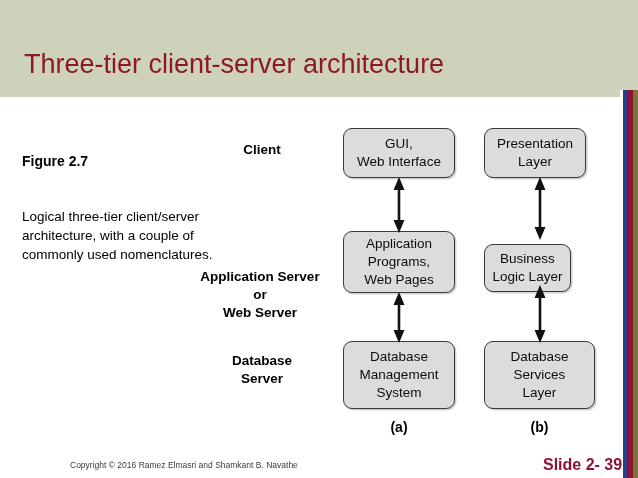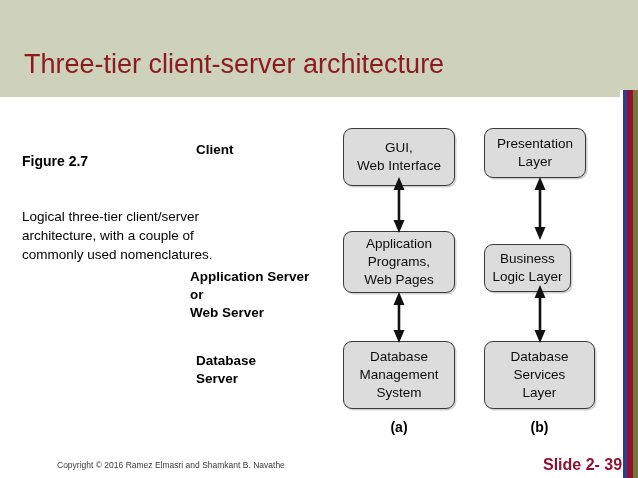--- a/index.html
+++ b/index.html
@@ -73,20 +73,21 @@
   }
   #figure-caption .fig-text {
     display: block;
     font-weight: normal;
     margin-top: 36px;
   }
 
   
   .tier-label {
     position: absolute;
+    text-align: center;
     font-weight: bold;
     font-size: 13.5px;
     line-height: 18px;
     color: #000000;
   }
   #tier-label-client       { left: 196px; top: 141px; width: 132px; }
   #tier-label-appserver    { left: 190px; top: 231px; width: 140px; margin-top: 37px; }
   #tier-label-dbserver     { left: 196px; top: 352px; width: 132px; }
 
   
@@ -100,21 +101,21 @@
     align-items: center;
     justify-content: center;
     text-align: center;
     font-size: 13.5px;
     line-height: 18px;
     color: #0c0c0c;
     box-shadow: 1.5px 1.5px 0 rgba(0,0,0,0.18);
   }
 
   
-  #box-gui        { left: 343px; top: 128px; width: 112px; height: 58px; }
+  #box-gui        { left: 343px; top: 128px; width: 112px; height: 50px; }
   #box-apps       { left: 343px; top: 231px; width: 112px; height: 62px; }
   #box-dbms       { left: 343px; top: 341px; width: 112px; height: 68px; }
   
   #box-presentation { left: 484px; top: 128px; width: 102px; height: 50px; }
   #box-business     { left: 484px; top: 244px; width: 87px; height: 48px; }
   #box-dbservices   { left: 484px; top: 341px; width: 111px; height: 68px; }
 
   
   .arrow {
     position: absolute;
@@ -131,21 +132,21 @@
     font-weight: bold;
     font-size: 14px;
     color: #000000;
   }
   #caption-a { left: 343px; top: 419px; width: 112px; }
   #caption-b { left: 484px; top: 419px; width: 111px; }
 
   
   #footer-copyright {
     position: absolute;
-    left: 57px;
+    left: 70px;
     top: 460px;
     font-size: 8.5px;
     color: #3b3b3b;
     white-space: nowrap;
   }
   #footer-slide-number {
     position: absolute;
     left: 543px;
     top: 456px;
     font-size: 16px;

